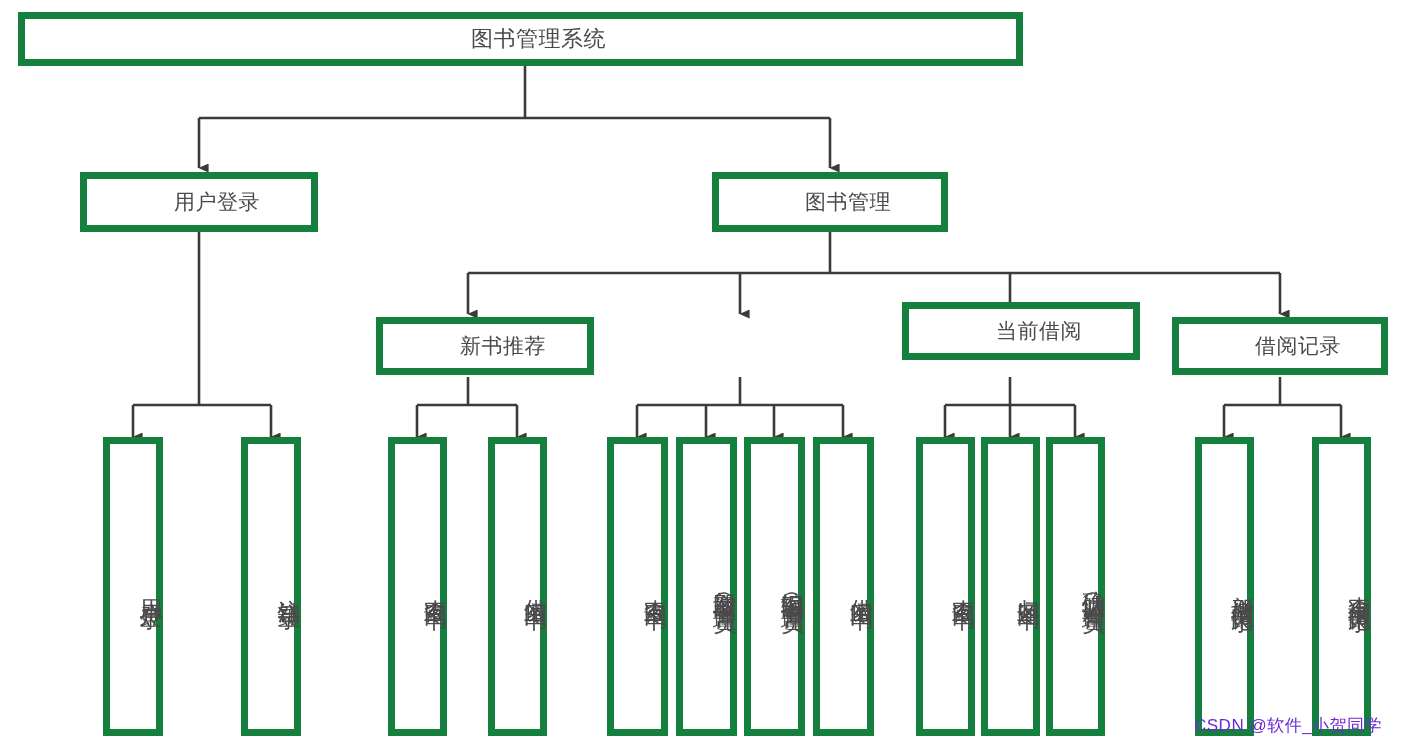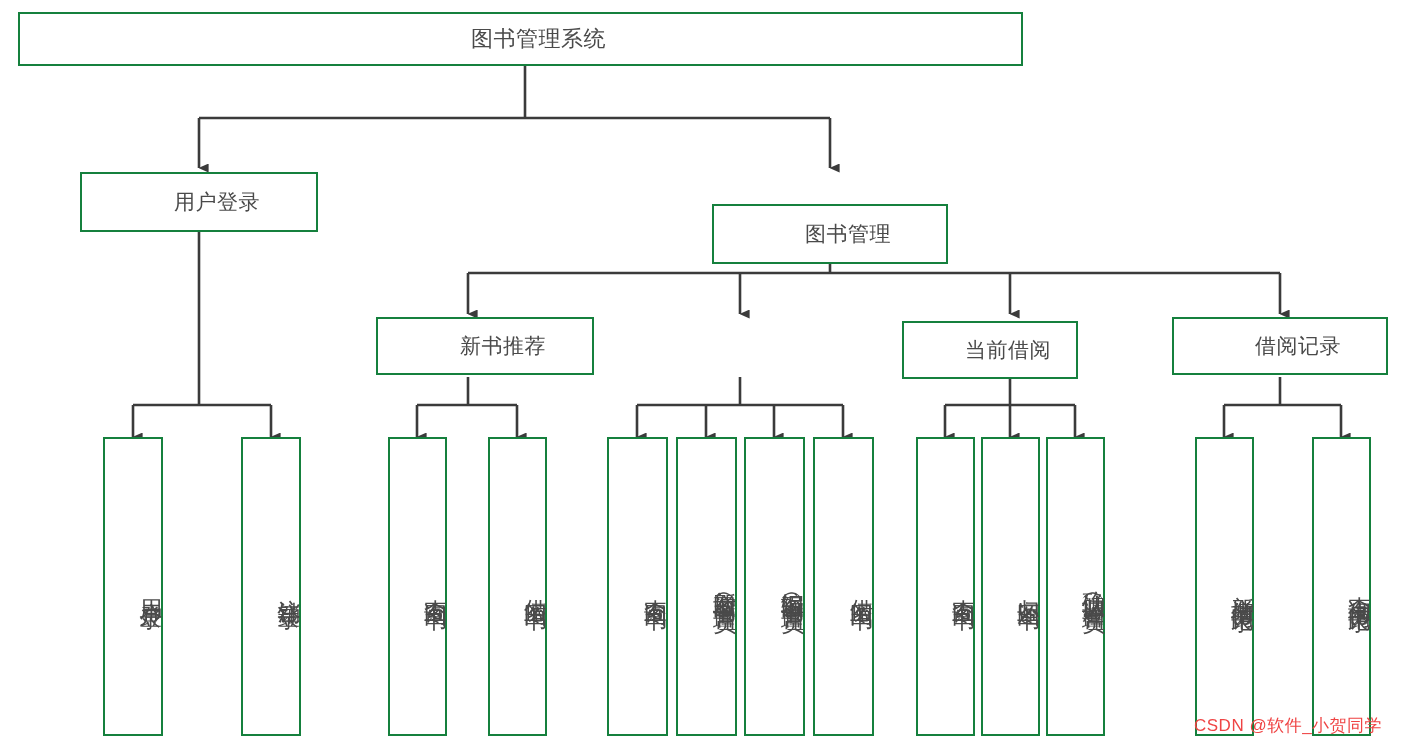--- a/index.html
+++ b/index.html
@@ -7,21 +7,21 @@
     width:1405px;height:747px;
     background:#ffffff;
     font-family:"Liberation Sans","DejaVu Sans",sans-serif;
     overflow:hidden;
   }
   #stage{position:relative;width:1405px;height:747px;}
   #wires{position:absolute;left:0;top:0;width:1405px;height:747px;}
   .node{
     position:absolute;
     box-sizing:border-box;
-    border:2px solid #15803d;
+    border:7px solid #15803d;
     background:#ffffff;
     display:flex;
     align-items:center;
     justify-content:center;
     color:#4a4a4a;
     padding-left:36px;
   }
   .node .lbl{
     color:#4a4a4a;
     line-height:1.08;
@@ -41,21 +41,21 @@
     font-size:23px;
     line-height:1.0;
     letter-spacing:3px;
     white-space:normal;
     max-height:272px;
   }
   .watermark{
     position:absolute;
     left:1194px;top:714px;
     font-size:17px;
-    color:#ef4444;
+    color:#6d28d9;
     letter-spacing:0.5px;
     white-space:nowrap;
   }
 </style>
 </head>
 <body>
 
 <div id="stage">
 
   <svg id="wires" viewBox="0 0 1405 747" xmlns="http://www.w3.org/2000/svg">
@@ -108,28 +108,28 @@
     </g>
   </svg>
 
   <div class="node root h-node" style="left:18px;top:12px;width:1005px;height:54px;">
     <span class="lbl">图书管理系统</span>
   </div>
 
   <div class="node h-node" style="left:80px;top:172px;width:238px;height:60px;">
     <span class="lbl">用户登录</span>
   </div>
-  <div class="node h-node" style="left:712px;top:172px;width:236px;height:60px;margin-top:32px;">
+  <div class="node h-node" style="left:712px;top:172px;width:236px;height:60px;">
     <span class="lbl">图书管理</span>
   </div>
 
   <div class="node h-node" style="left:360px;top:317px;width:218px;height:58px;margin-left:16px;">
     <span class="lbl">新书推荐</span>
   </div>
-  <div class="node h-node" style="left:902px;top:321px;width:176px;height:58px;">
+  <div class="node h-node" style="left:902px;top:302px;width:238px;height:58px;">
     <span class="lbl">当前借阅</span>
   </div>
   <div class="node h-node" style="left:1172px;top:317px;width:216px;height:58px;">
     <span class="lbl">借阅记录</span>
   </div>
 
   <div class="node v-node" style="left:103px;top:437px;width:60px;height:299px;">
     <span class="lbl">用户登录</span>
   </div>
   <div class="node v-node" style="left:241px;top:437px;width:60px;height:299px;">

